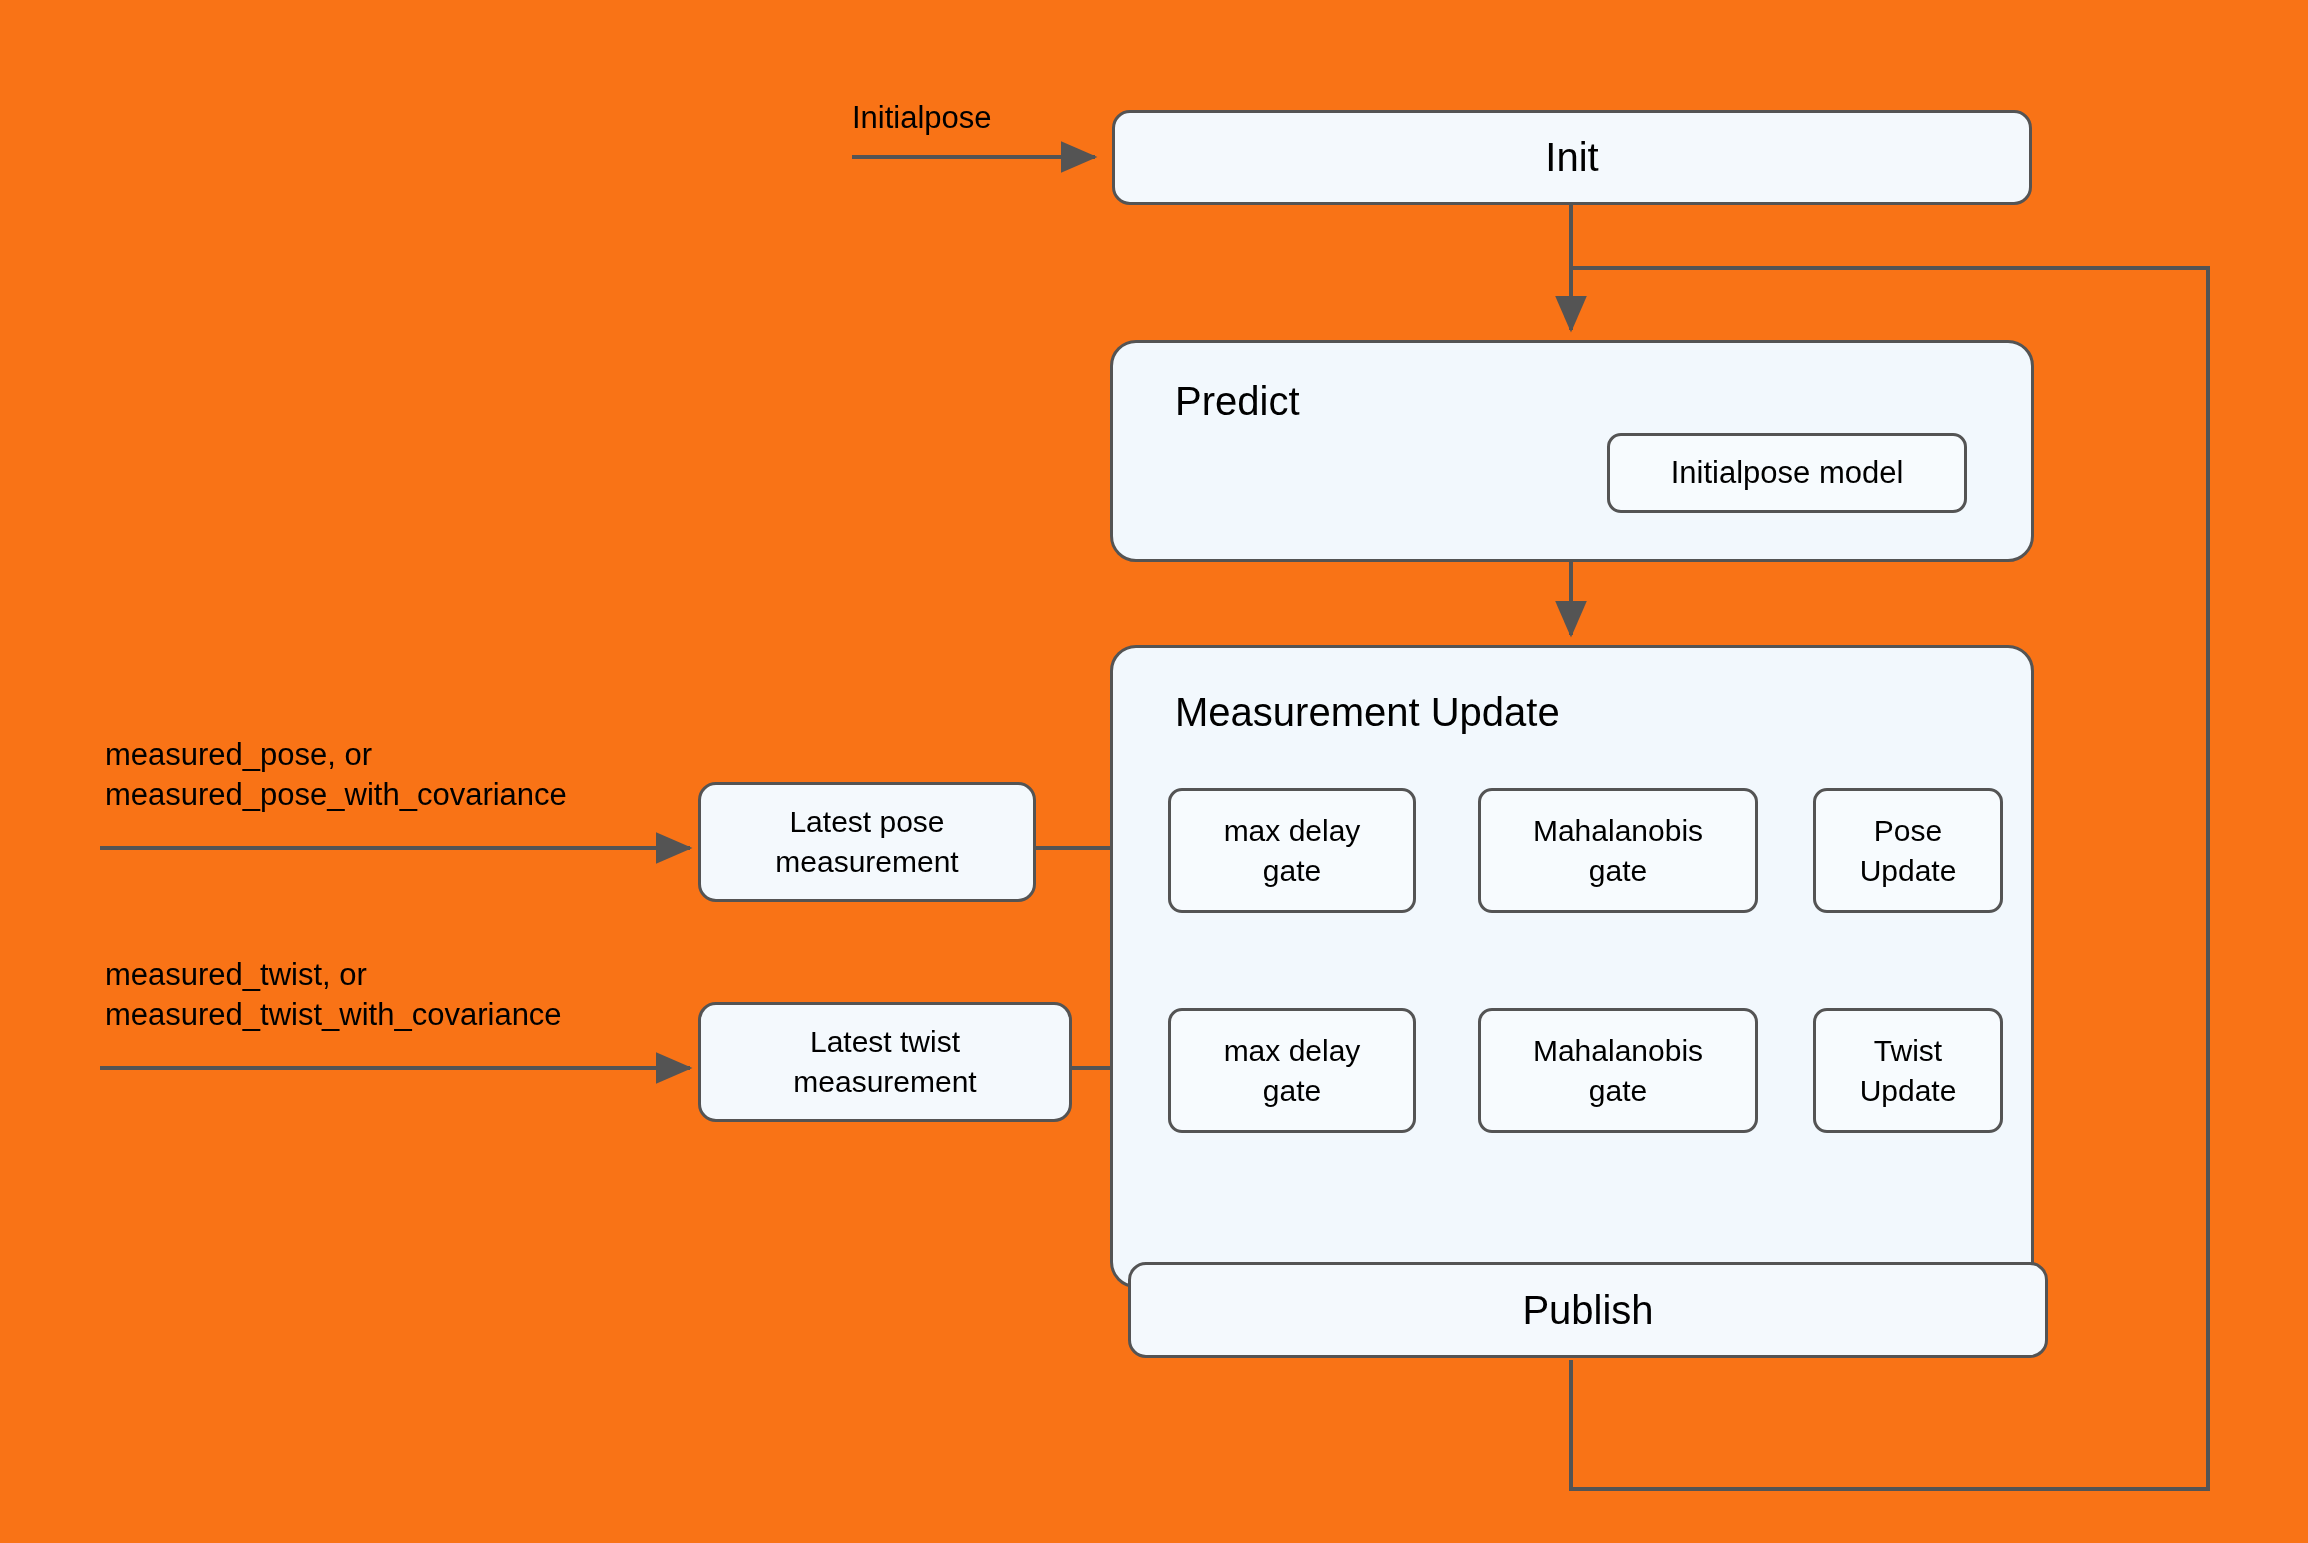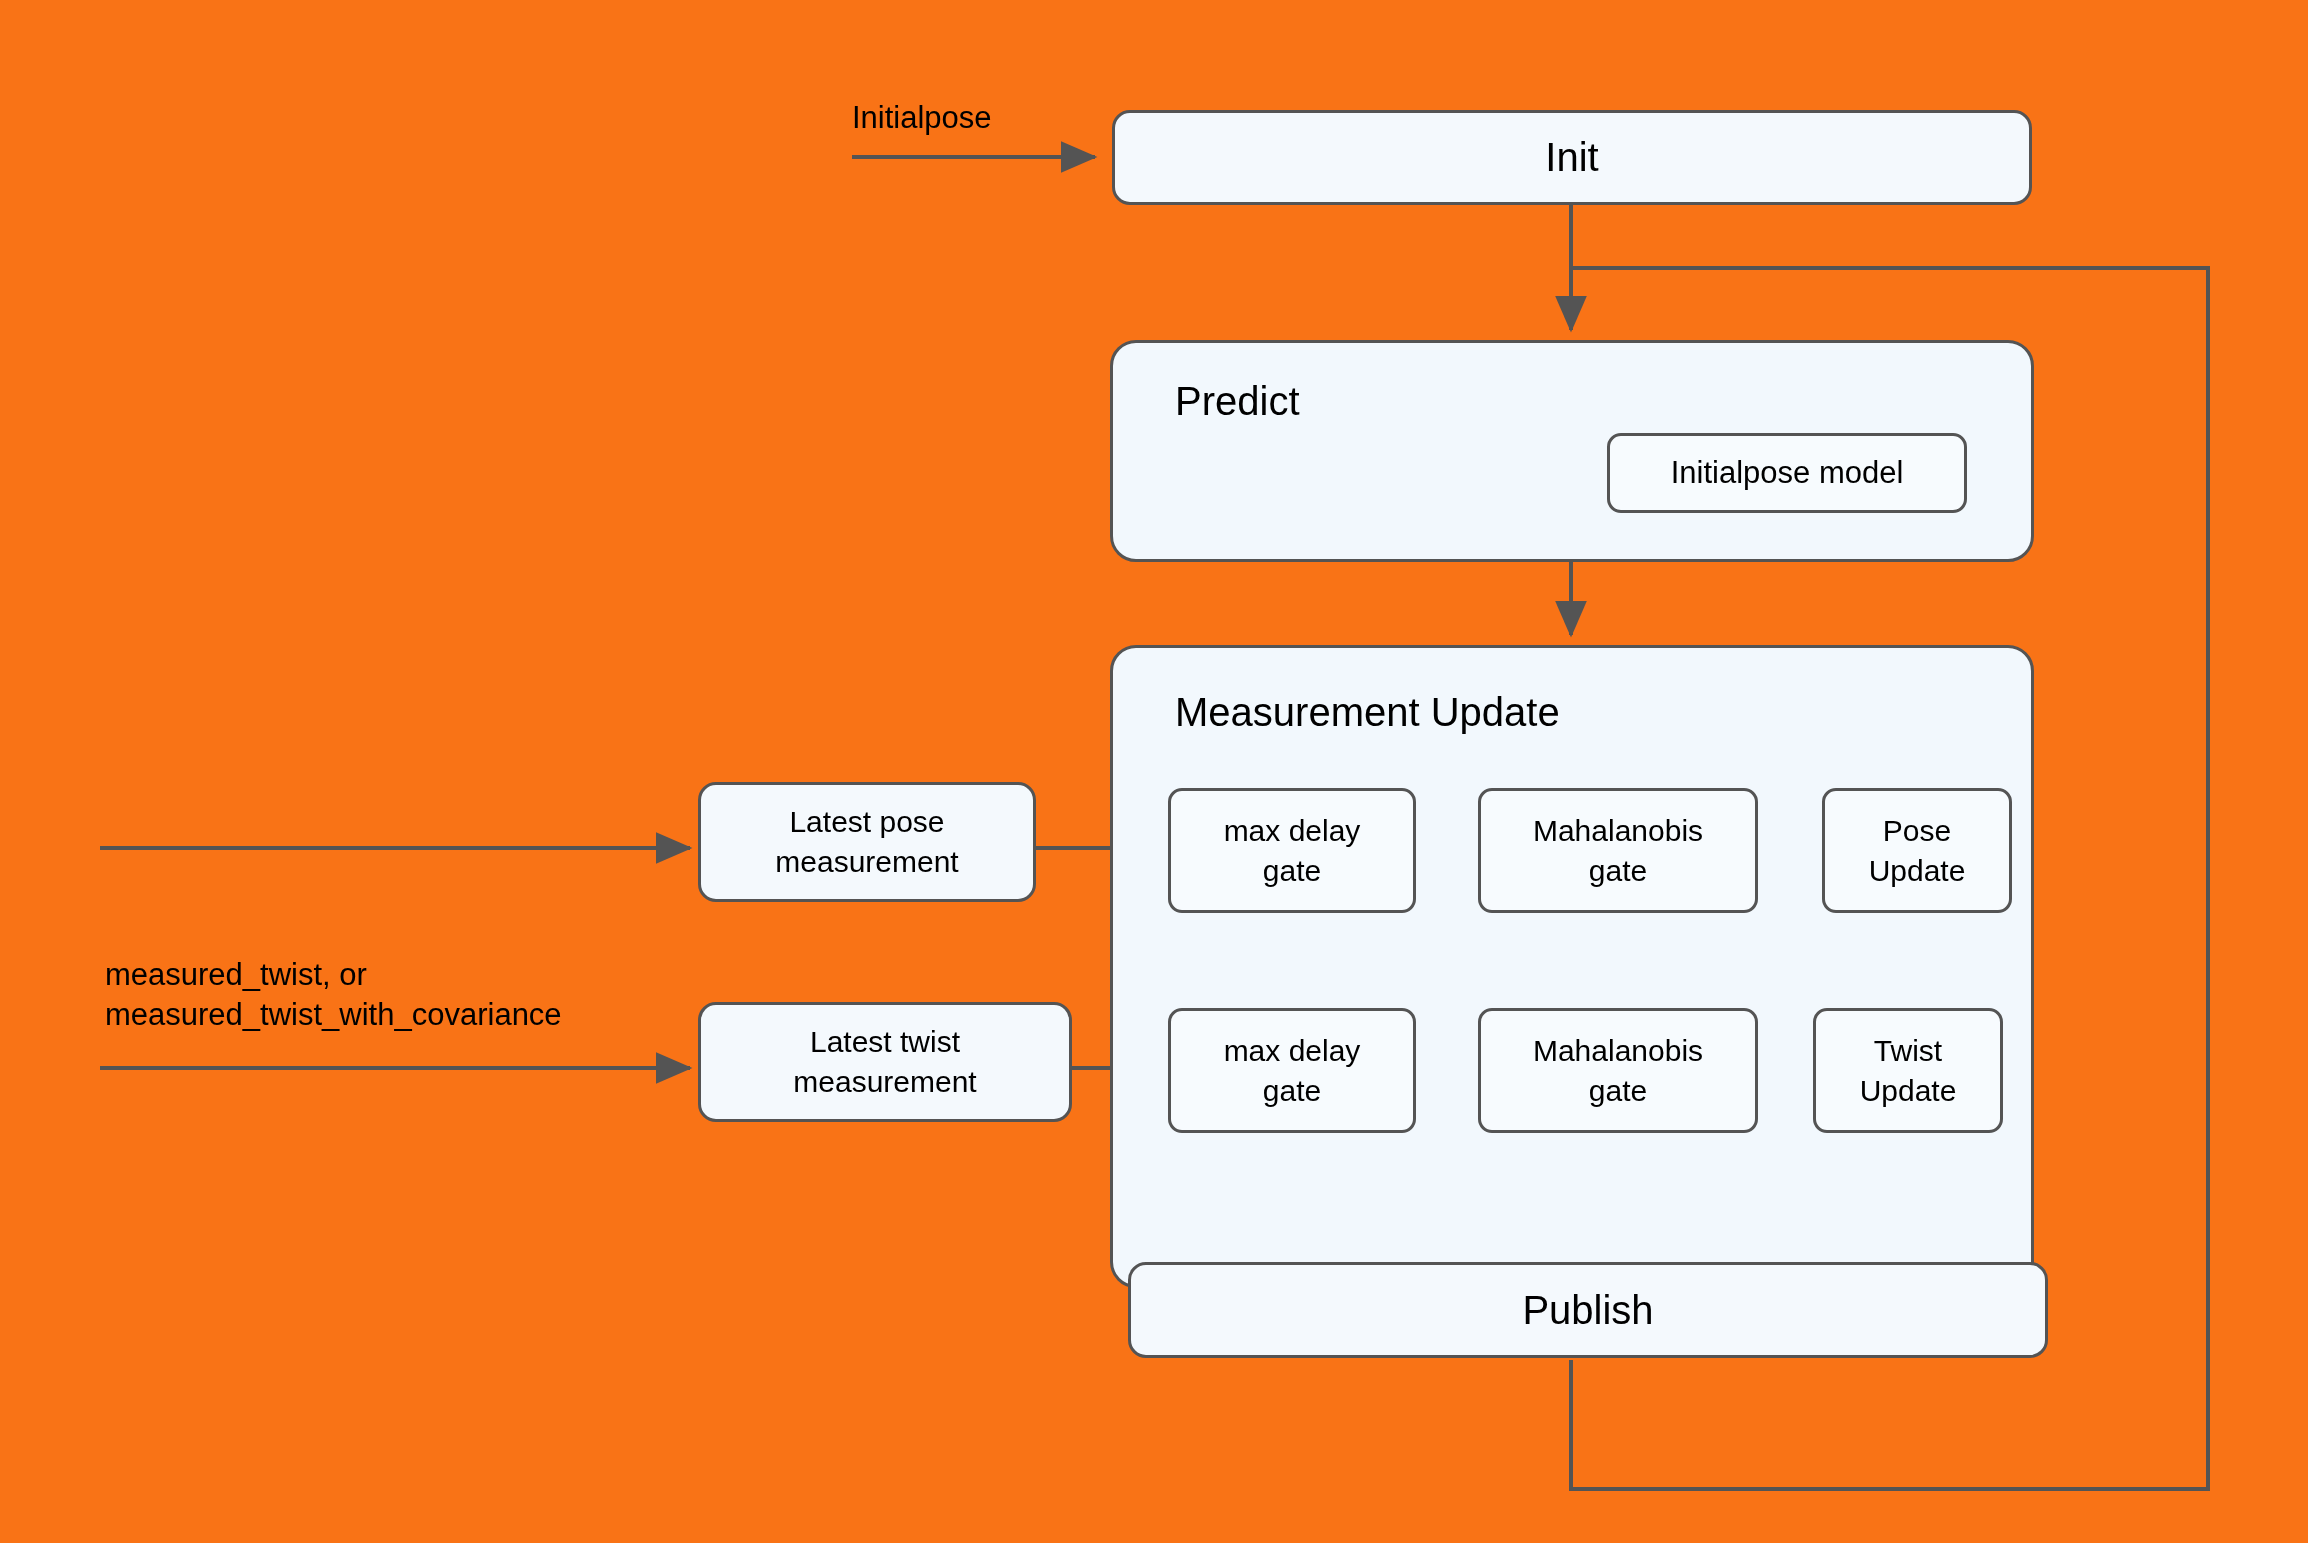--- a/index.html
+++ b/index.html
@@ -104,20 +104,22 @@
 
       <path d="M1413,1068 L1468,1068" marker-end="url(#ah)"></path>
       <path d="M1756,1068 L1808,1068" marker-end="url(#ah)"></path>
 
       <path d="M1571,1360 L1571,1489 L2208,1489 L2208,268 L1571,268"></path>
     </g>
   </svg>
 
   <div class="edge-label" style="left:852px; top:98px;">Initialpose</div>
 
+  <div class="edge-label" style="left:105px; top:735px;">measured_pose, or
+measured_pose_with_covariance</div>
 
   <div class="edge-label" style="left:105px; top:955px;">measured_twist, or
 measured_twist_with_covariance</div>
 
   <div class="node fs-big" style="left:1112px; top:110px; width:920px; height:95px;">
     <span>Init</span>
   </div>
 
   <div class="node container-node" style="left:1110px; top:340px; width:924px; height:222px;padding-left:47px;">
     <div class="container-title fs-big" style="left:62px; top:32px;">Predict</div>
@@ -131,21 +133,21 @@
 
     
     <div class="node inner-node fs-small" style="left:55px; top:140px; width:248px; height:125px;">
       <span>max delay
 gate</span>
     </div>
     <div class="node inner-node fs-small" style="left:365px; top:140px; width:280px; height:125px;">
       <span>Mahalanobis
 gate</span>
     </div>
-    <div class="node inner-node fs-small" style="left:700px; top:140px; width:190px; height:125px;margin-left:9px;">
+    <div class="node inner-node fs-small" style="left:700px; top:140px; width:190px; height:125px;">
       <span>Pose
 Update</span>
     </div>
 
     
     <div class="node inner-node fs-small" style="left:55px; top:360px; width:248px; height:125px;">
       <span>max delay
 gate</span>
     </div>
     <div class="node inner-node fs-small" style="left:365px; top:360px; width:280px; height:125px;">

